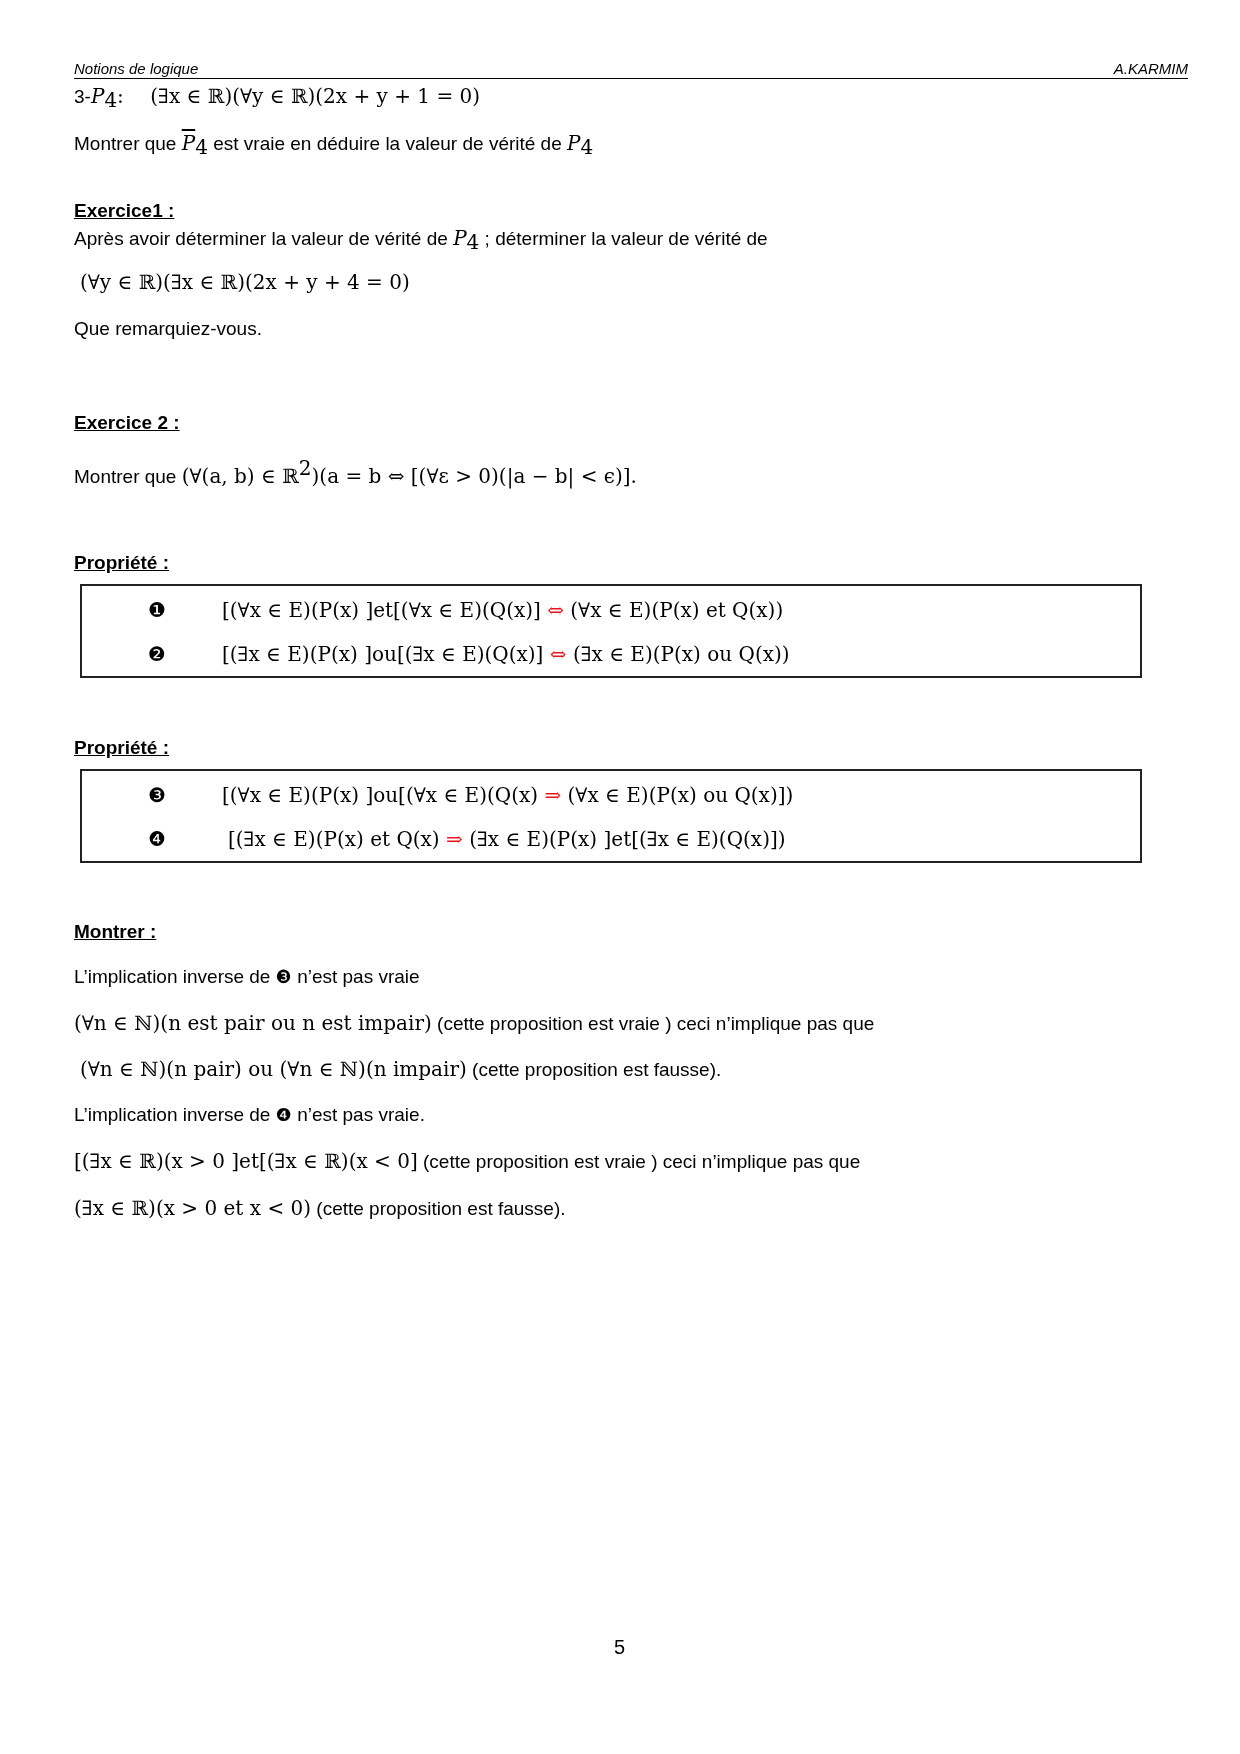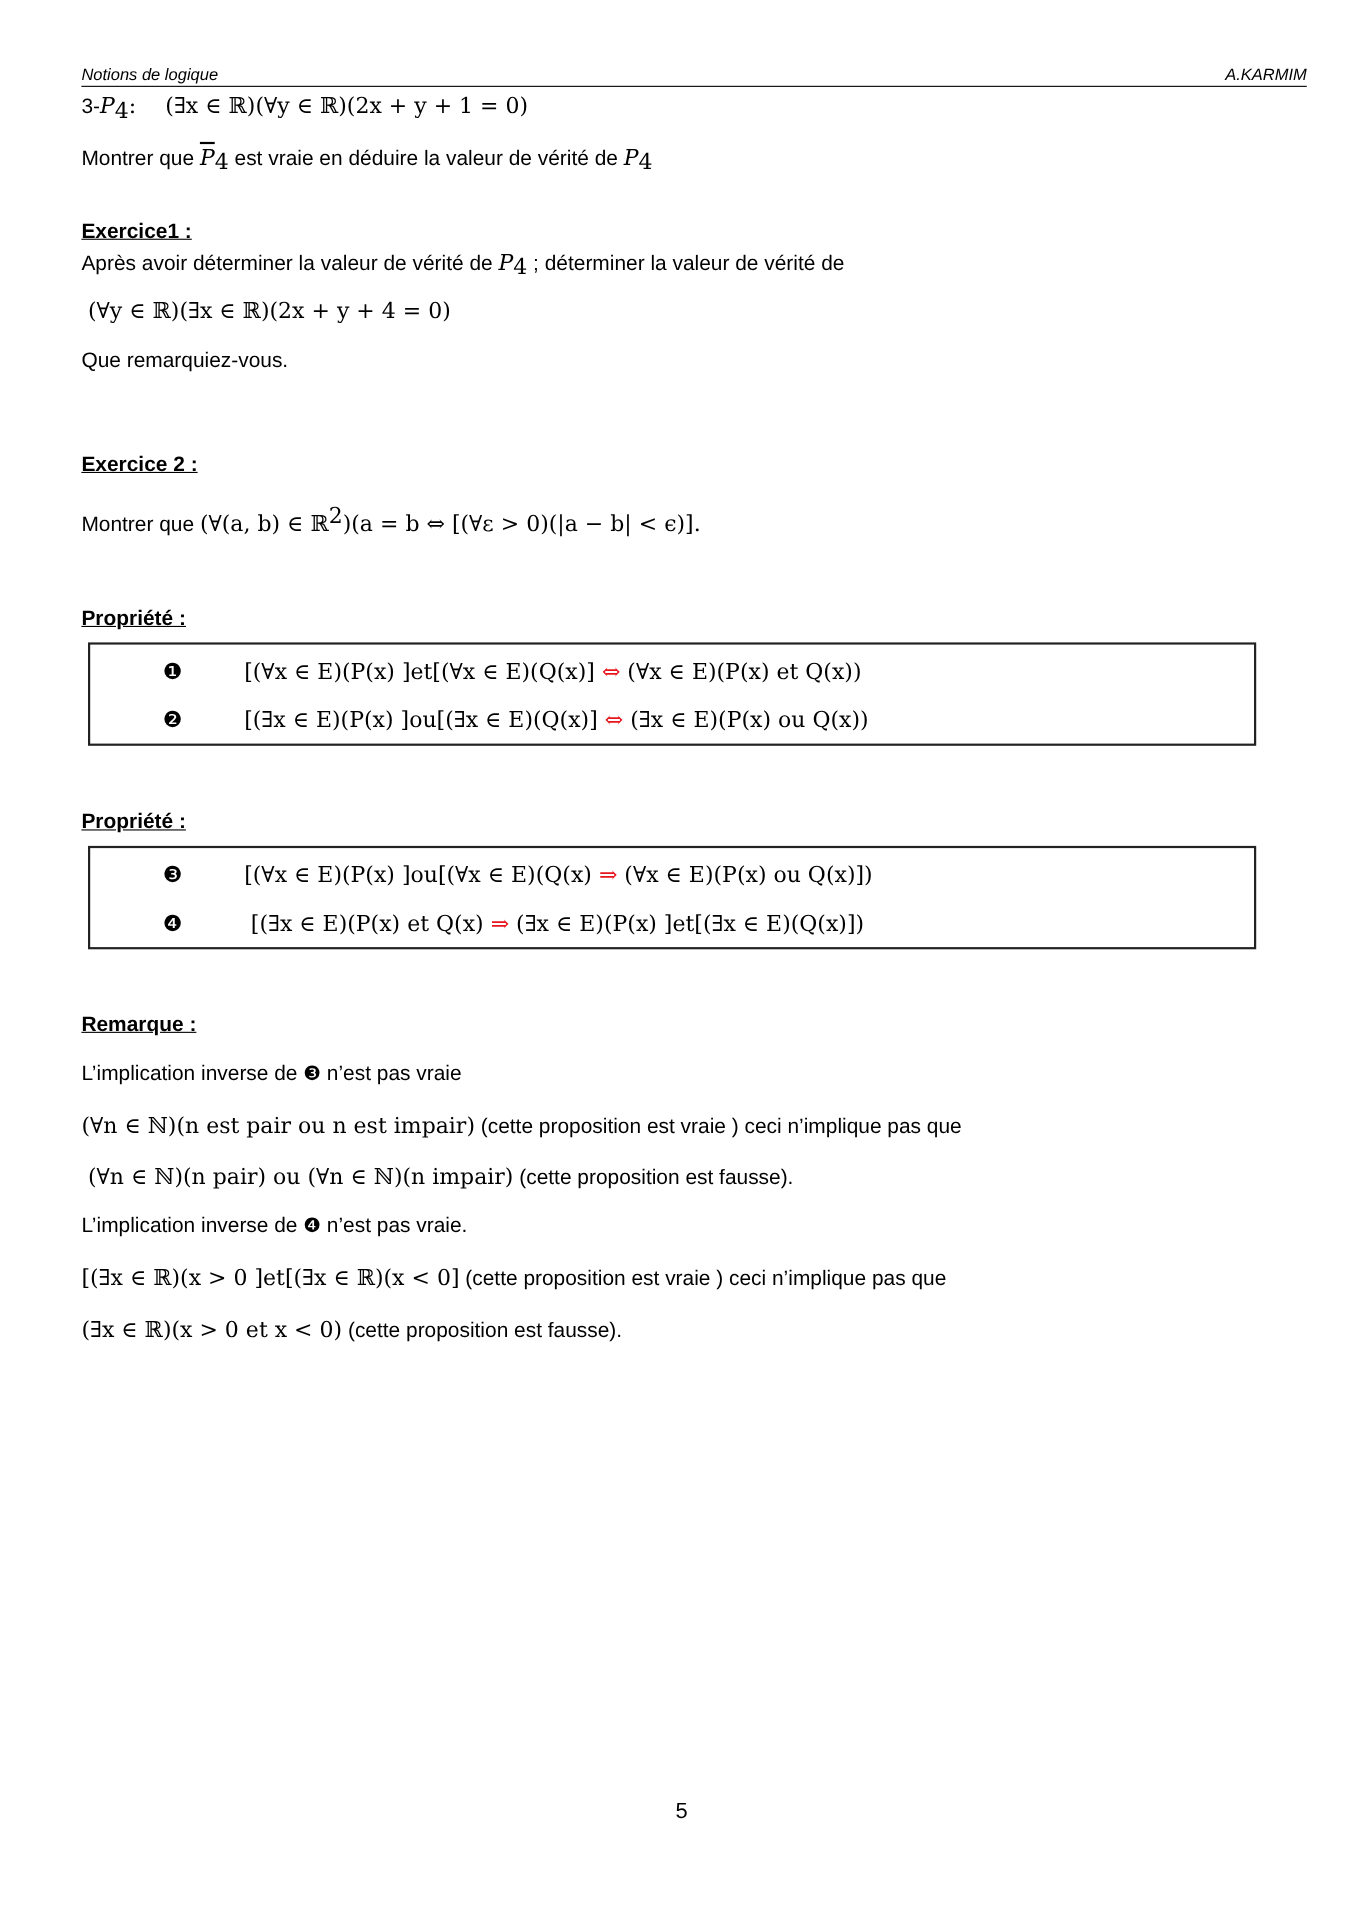--- a/index.html
+++ b/index.html
@@ -74,21 +74,21 @@
     <span>(∀x ∈ E)(P(x) ou Q(x)])</span>
   </div>
   <div class="abs bullet" style="left:66px; top:56px;">❹</div>
   <div class="abs math" style="left:146px; top:56px;text-align:right;">
     <span>[(∃x ∈ E)(P(x) et Q(x)</span>
     <span class="red">⇒</span>
     <span>(∃x ∈ E)(P(x) ]et[(∃x ∈ E)(Q(x)])</span>
   </div>
 </div>
 
-<div class="abs heading" style="left:74px; top:921px;">Remarque :</div>
+<div class="abs heading" style="left:74px; top:921px;">Montrer :</div>
 <div class="abs" style="left:74px; top:966px;">
   <span class="txt">L’implication inverse de </span><span class="bullet" style="font-size:18px;">❸</span><span class="txt"> n’est pas vraie</span>
 </div>
 <div class="abs" style="left:74px; top:1011px;">
   <span class="math">(∀n ∈ ℕ)(n est pair ou n est impair)</span><span class="txt">  (cette proposition est vraie ) ceci n’implique pas que</span>
 </div>
 <div class="abs" style="left:80px; top:1057px;">
   <span class="math">(∀n ∈ ℕ)(n pair)  ou (∀n ∈ ℕ)(n impair)</span><span class="txt"> (cette proposition est fausse).</span>
 </div>
 <div class="abs" style="left:74px; top:1104px;">

